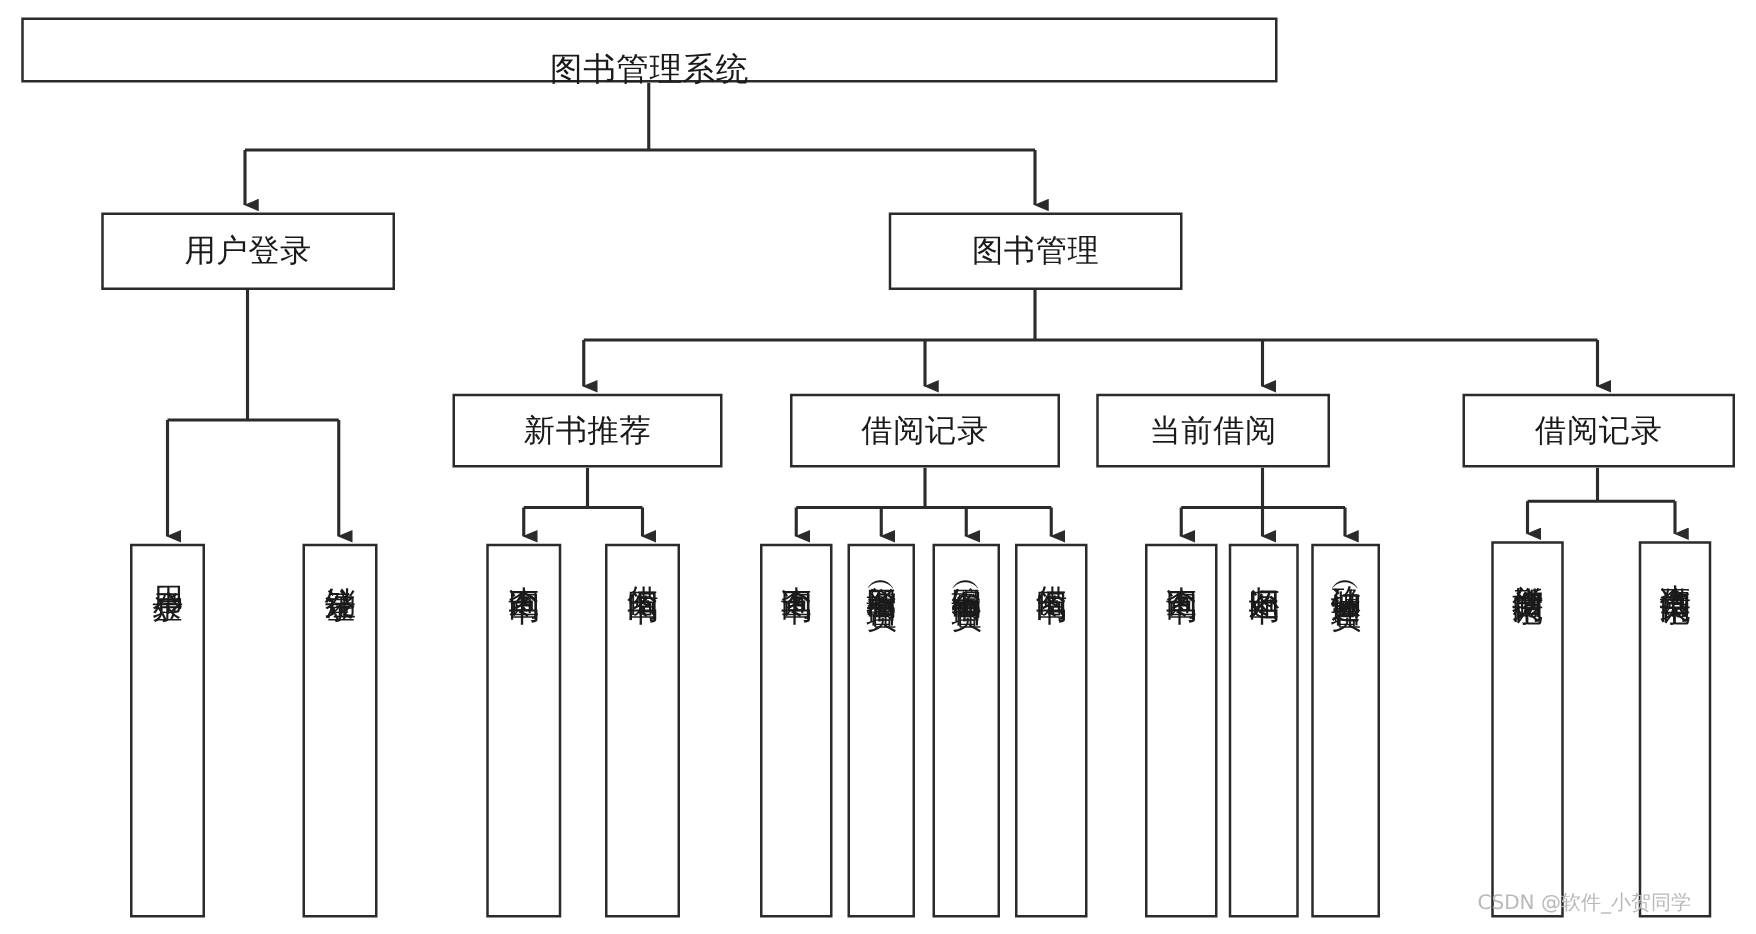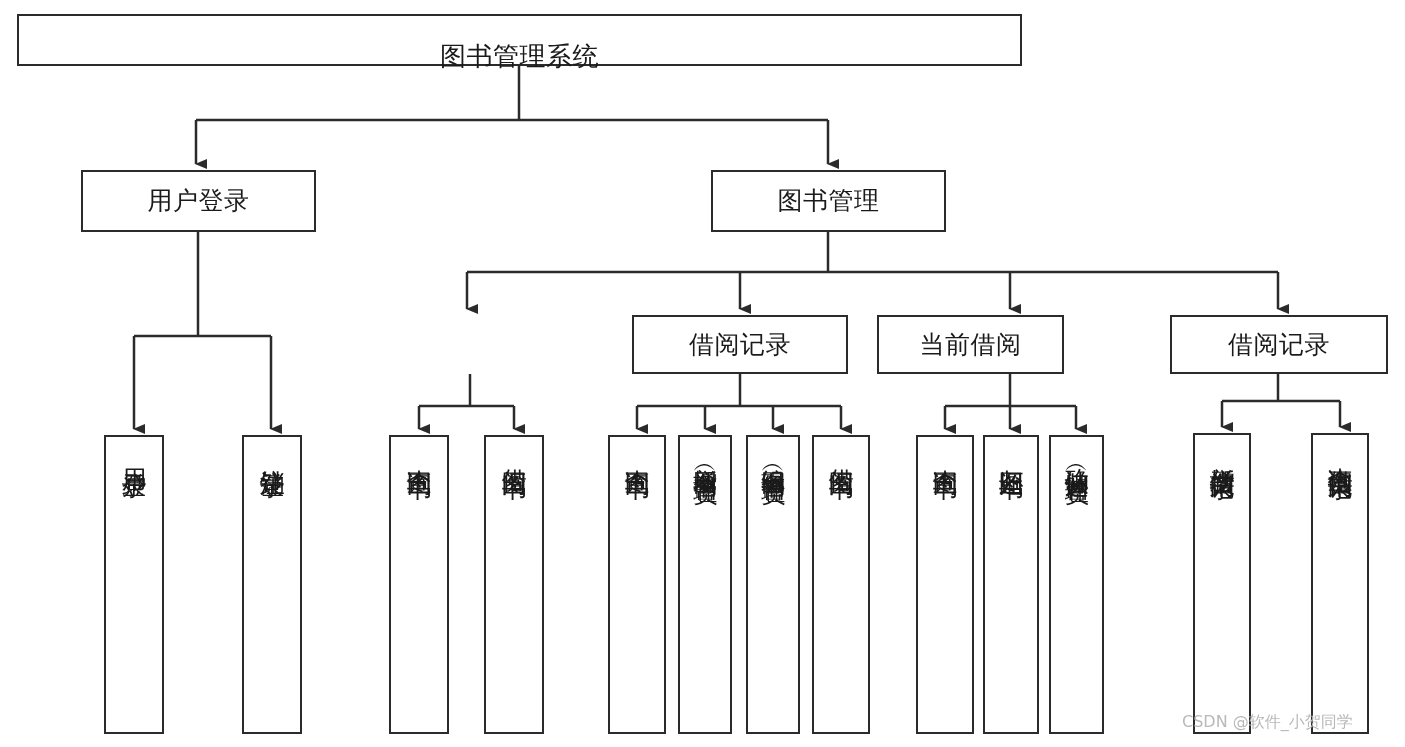--- a/index.html
+++ b/index.html
@@ -133,20 +133,23 @@
   </div>
 
   <div class="node h-node" style="left:81px; top:170px; width:235px; height:62px;">
     <span class="lbl">用户登录</span>
   </div>
 
   <div class="node h-node" style="left:711px; top:170px; width:235px; height:62px;">
     <span class="lbl">图书管理</span>
   </div>
 
+  <div class="node h-node" style="left:362px; top:315px; width:216px; height:59px;">
+    <span class="lbl">新书推荐</span>
+  </div>
 
   <div class="node h-node" style="left:632px; top:315px; width:216px; height:59px;">
     <span class="lbl">借阅记录</span>
   </div>
 
   <div class="node h-node" style="left:877px; top:315px; width:187px; height:59px;">
     <span class="lbl">当前借阅</span>
   </div>
 
   <div class="node h-node" style="left:1170px; top:315px; width:218px; height:59px;">

